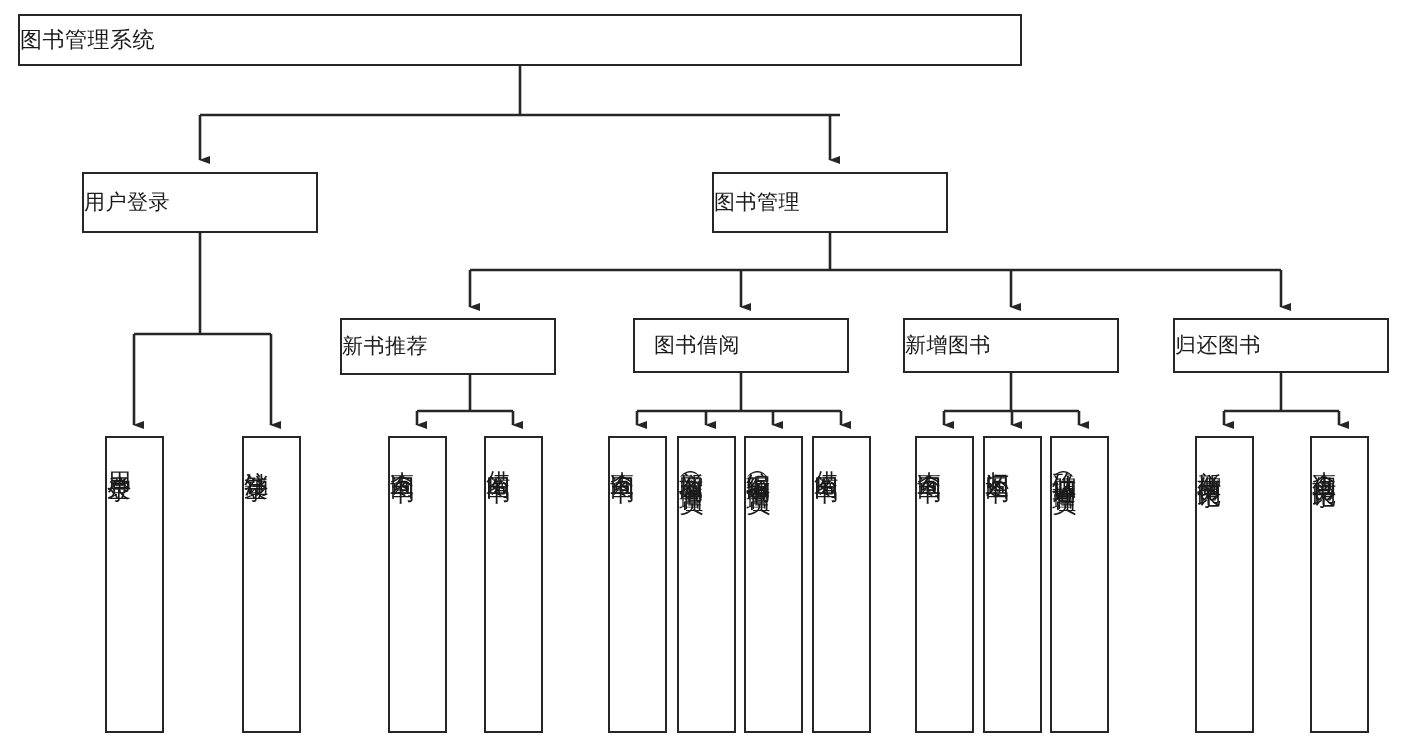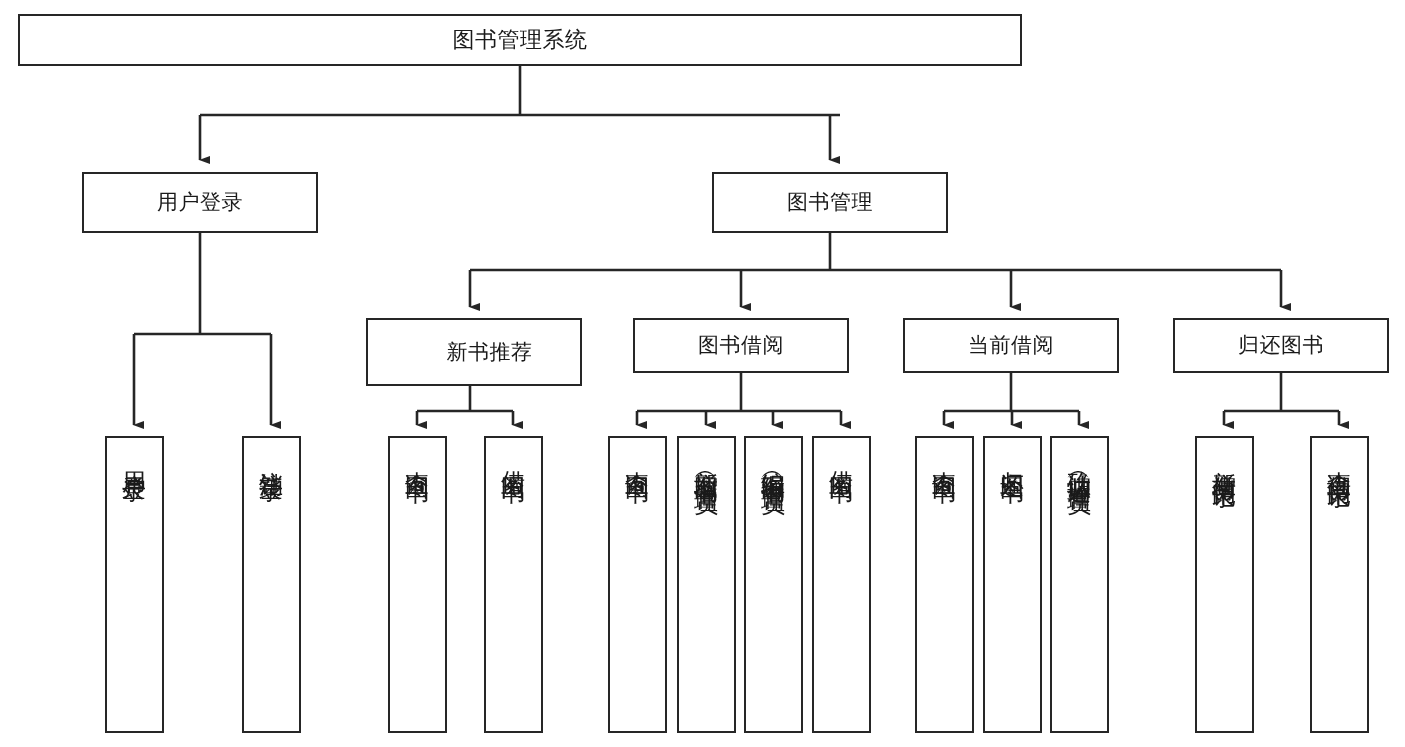--- a/index.html
+++ b/index.html
@@ -14,21 +14,20 @@
   #diagram{position:absolute;left:0;top:0;width:1405px;height:747px;}
   .edge-layer{position:absolute;left:0;top:0;width:1405px;height:747px;pointer-events:none;}
 
   .node{
     position:absolute;
     box-sizing:border-box;
     background:#ffffff;
     border:2px solid #262626;
     display:flex;
     align-items:center;
-    justify-content:center;
     color:#1a1a1a;
   }
   .node .label{
     text-align:center;
     line-height:1.15;
     letter-spacing:0.5px;
     font-weight:400;
   }
   
   .node.horiz .label{
@@ -116,28 +115,28 @@
     <span class="label">图书管理系统</span>
   </div>
 
   <div class="node horiz" style="left:82px;top:172px;width:236px;height:61px;">
     <span class="label">用户登录</span>
   </div>
   <div class="node horiz" style="left:712px;top:172px;width:236px;height:61px;">
     <span class="label">图书管理</span>
   </div>
 
-  <div class="node horiz" style="left:366px;top:318px;width:216px;height:68px;padding-left:31px;">
+  <div class="node horiz" style="left:340px;top:318px;width:216px;height:57px;">
     <span class="label">新书推荐</span>
   </div>
-  <div class="node horiz" style="left:633px;top:318px;width:216px;height:55px;">
+  <div class="node horiz" style="left:633px;top:318px;width:216px;height:55px;padding-left:19px;">
     <span class="label">图书借阅</span>
   </div>
   <div class="node horiz" style="left:903px;top:318px;width:216px;height:55px;">
-    <span class="label">当前借阅</span>
+    <span class="label">新增图书</span>
   </div>
   <div class="node horiz" style="left:1173px;top:318px;width:216px;height:55px;">
     <span class="label">归还图书</span>
   </div>
 
   <div class="node vert" style="left:105px;top:436px;width:59px;height:297px;">
     <span class="label">用户登录</span>
   </div>
   <div class="node vert" style="left:242px;top:436px;width:59px;height:297px;">
     <span class="label">注销登录</span>

